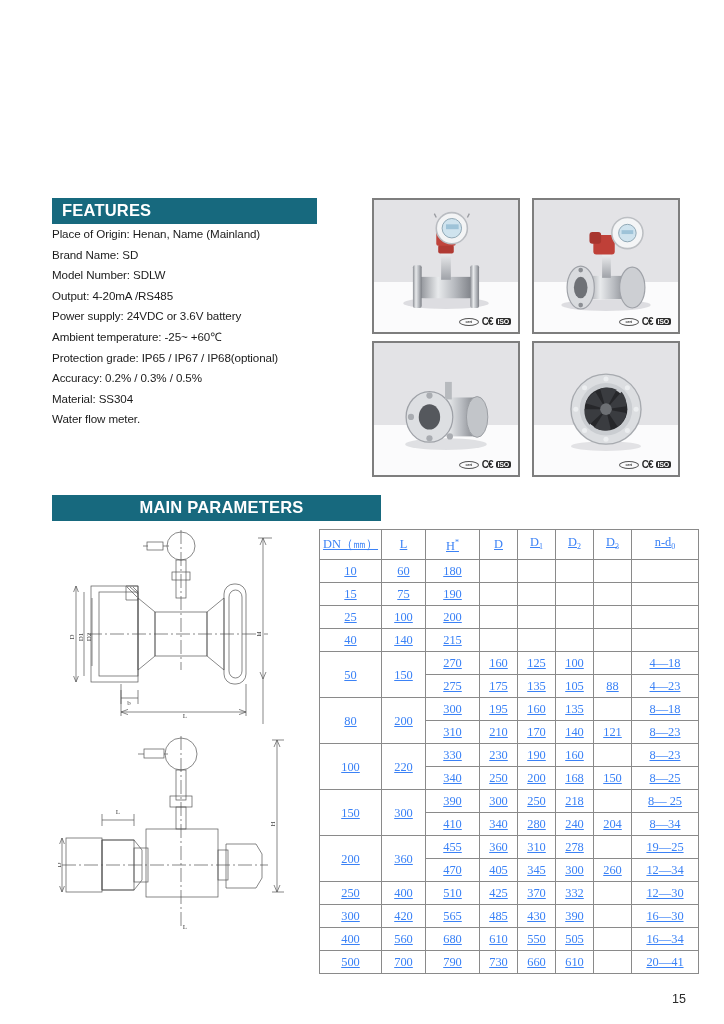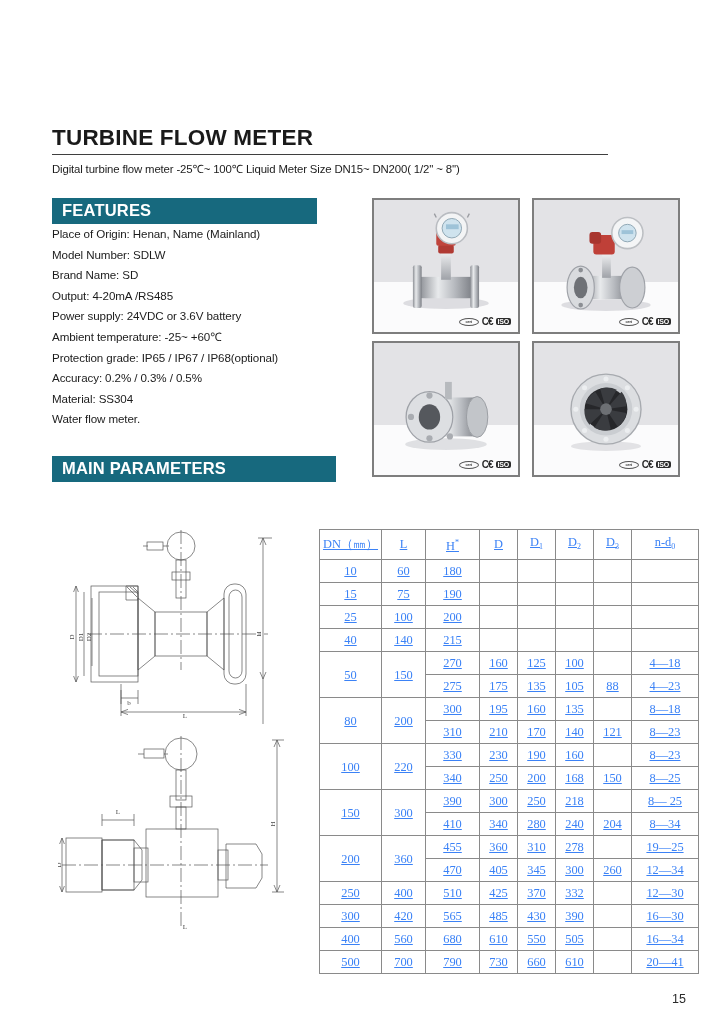--- a/index.html
+++ b/index.html
@@ -23,21 +23,21 @@
     letter-spacing: -.15px; white-space: nowrap;
   }
 
   
   .sec-bar {
     position: absolute; background: #17697e;
     color: #fff; font-weight: bold; font-size: 16.5px;
     letter-spacing: .2px; padding: 3px 0 4px 10px;
   }
   #features-bar { left: 52px; top: 198px; width: 265px; }
-  #params-bar   { left: 52px; top: 456px; width: 284px; }
+  #params-bar   { left: 52px; top: 495px; width: 329px; text-align: center; }
 
   
   .features { position: absolute; left: 52px; top: 224px; width: 300px; }
   .feat-line {
     font-size: 11.6px; color: #1b1b1b; line-height: 20.6px;
     white-space: nowrap; letter-spacing: -.1px;
   }
 
   
   .photos { position: absolute; left: 372px; top: 198px; width: 308px; }
@@ -97,32 +97,27 @@
   .page-no {
     position: absolute; right: 38px; bottom: 18px;
     font-size: 12.5px; color: #2a2a2a;
   }
 </style>
 </head>
 <body>
 
 <div class="page">
 
-  <div class="title-block">
-    <div class="doc-title">TURBINE FLOW METER</div>
-    <div class="title-rule"></div>
-    <div class="doc-subtitle">Digital turbine  flow  meter -25℃~ 100℃ Liquid Meter Size DN15~ DN200(  1/2'' ~ 8'')</div>
-  </div>
 
   <div class="sec-bar" id="features-bar">FEATURES</div>
 
   <div class="features" id="features-list">
       <div class="feat-line">Place of Origin: Henan, Name (Mainland)</div>
+      <div class="feat-line">Brand Name: SD</div>
       <div class="feat-line">Model Number: SDLW</div>
-      <div class="feat-line">Brand Name: SD</div>
       <div class="feat-line">Output: 4-20mA /RS485</div>
       <div class="feat-line">Power supply: 24VDC or 3.6V battery</div>
       <div class="feat-line">Ambient temperature: -25~ +60℃</div>
       <div class="feat-line">Protection grade: IP65 / IP67 / IP68(optional)</div>
       <div class="feat-line">Accuracy: 0.2% / 0.3% / 0.5%</div>
       <div class="feat-line">Material: SS304</div>
       <div class="feat-line">Water flow meter.</div>
     </div>
 
   <div class="photos">

